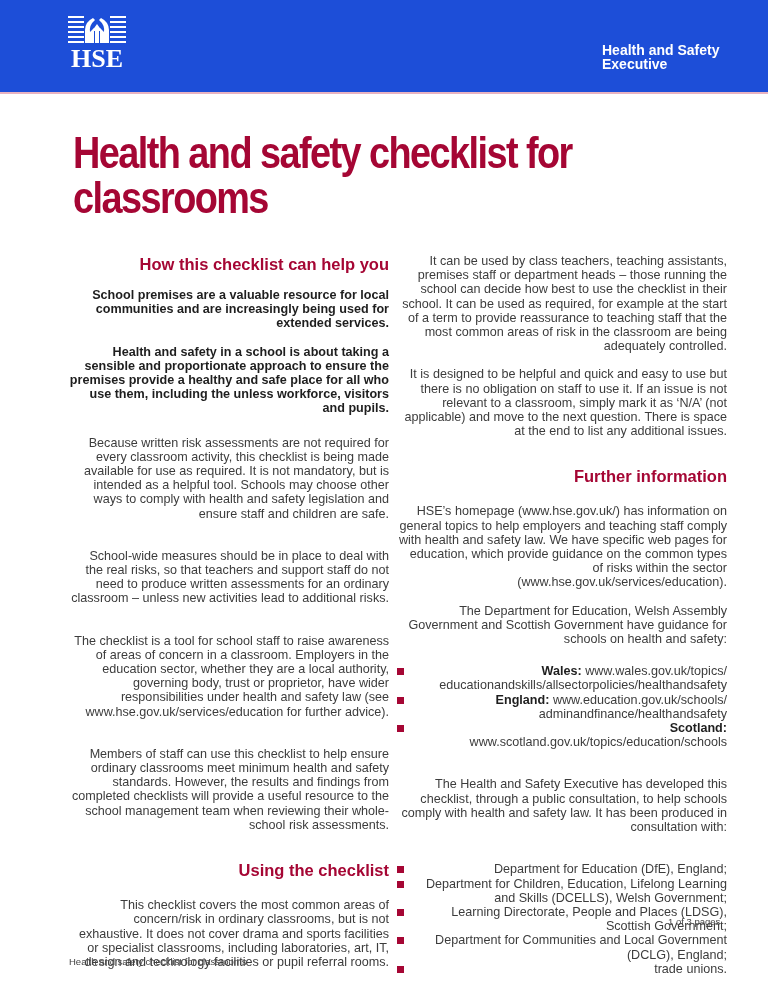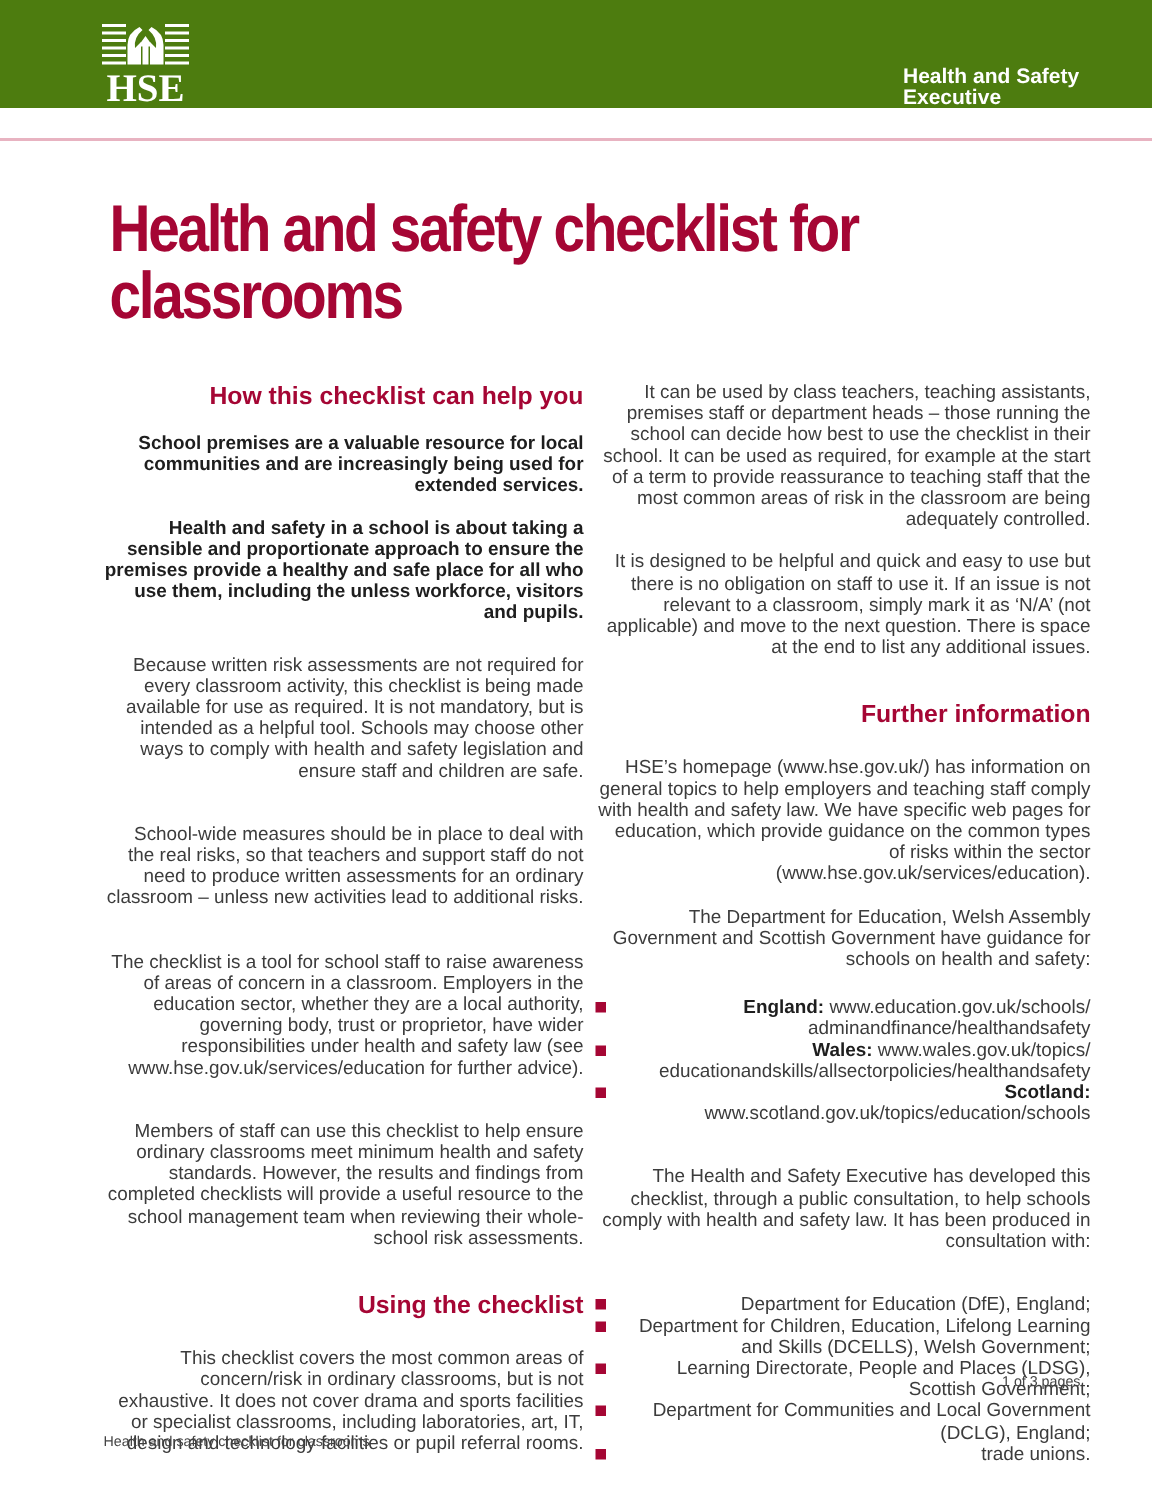--- a/index.html
+++ b/index.html
@@ -1,18 +1,18 @@
 <!DOCTYPE html>
 <html><head>
 <meta charset="utf-8">
 <style>
   html, body { margin: 0; padding: 0; background: #ffffff; }
   body { width: 768px; height: 994px; position: relative; overflow: hidden;
          font-family: "Liberation Sans", sans-serif; color: #3a3a3a; }
-  .header { position: absolute; left: 0; top: 0; width: 768px; height: 72px; background: #4d7c0f; }
+  .header { position: absolute; left: 0; top: 0; width: 768px; height: 92px; background: #1d4ed8; }
   .header-line { position: absolute; left: 0; top: 92px; width: 768px; height: 2px; background: #e8b3c1; }
   .logo { position: absolute; left: 66px; top: 16px; width: 62px; height: 54px; }
   .logo svg { display: block; }
   .logo-text { position: absolute; left: 0; top: 30px; width: 62px; text-align: center;
                font-family: "Liberation Serif", serif; font-weight: bold; font-size: 26px;
                color: #ffffff; letter-spacing: 0px; line-height: 26px; }
   .org-name { position: absolute; left: 602px; top: 43px; color: #ffffff; font-weight: bold;
               font-size: 14px; line-height: 14px; }
   .title { position: absolute; left: 73px; top: 130px; width: 640px; margin: 0;
            font-family: "Liberation Sans", sans-serif; font-weight: bold; font-size: 44px;
@@ -81,22 +81,22 @@
   <p>This checklist covers the most common areas of concern/risk in ordinary classrooms, but is not exhaustive. It does not cover drama and sports facilities or specialist classrooms, including laboratories, art, IT, design and technology facilities or pupil referral rooms.</p>
 </div>
 
 <div class="col col-right">
   <p style="margin-bottom:14px">It can be used by class teachers, teaching assistants, premises staff or department heads – those running the school can decide how best to use the checklist in their school. It can be used as required, for example at the start of a term to provide reassurance to teaching staff that the most common areas of risk in the classroom are being adequately controlled.</p>
   <p style="margin-bottom:28px">It is designed to be helpful and quick and easy to use but there is no obligation on staff to use it. If an issue is not relevant to a classroom, simply mark it as ‘N/A’ (not applicable) and move to the next question. There is space at the end to list any additional issues.</p>
   <h2 style="margin-bottom:18px">Further information</h2>
   <p style="">HSE’s homepage (www.hse.gov.uk/) has information on general topics to help employers and teaching staff comply with health and safety law. We have specific web pages for education, which provide guidance on the common types of risks within the sector (www.hse.gov.uk/services/education).</p>
   <p style="margin-bottom:18px">The Department for Education, Welsh Assembly Government and Scottish Government have guidance for schools on health and safety:</p>
   <ul style="margin-bottom:28px">
+    <li><span class="sq"></span><b>Wales:</b> <span>www.wales.gov.uk/topics/ educationandskills/allsectorpolicies/healthandsafety</span></li>
     <li><span class="sq"></span><b>England:</b> <span>www.education.gov.uk/schools/ adminandfinance/healthandsafety</span></li>
-    <li><span class="sq"></span><b>Wales:</b> <span>www.wales.gov.uk/topics/ educationandskills/allsectorpolicies/healthandsafety</span></li>
     <li><span class="sq"></span><b>Scotland:</b><br><span>www.scotland.gov.uk/topics/education/schools</span></li>
   </ul>
   <p style="margin-bottom:28px">The Health and Safety Executive has developed this checklist, through a public consultation, to help schools comply with health and safety law. It has been produced in consultation with:</p>
   <ul>
     <li><span class="sq"></span><span>Department for Education (DfE), England;</span></li>
     <li><span class="sq"></span><span>Department for Children, Education, Lifelong Learning and Skills (DCELLS), Welsh Government;</span></li>
     <li><span class="sq"></span><span>Learning Directorate, People and Places (LDSG), Scottish Government;</span></li>
     <li><span class="sq"></span><span>Department for Communities and Local Government (DCLG), England;</span></li>
     <li><span class="sq"></span><span>trade unions.</span></li>
   </ul>

